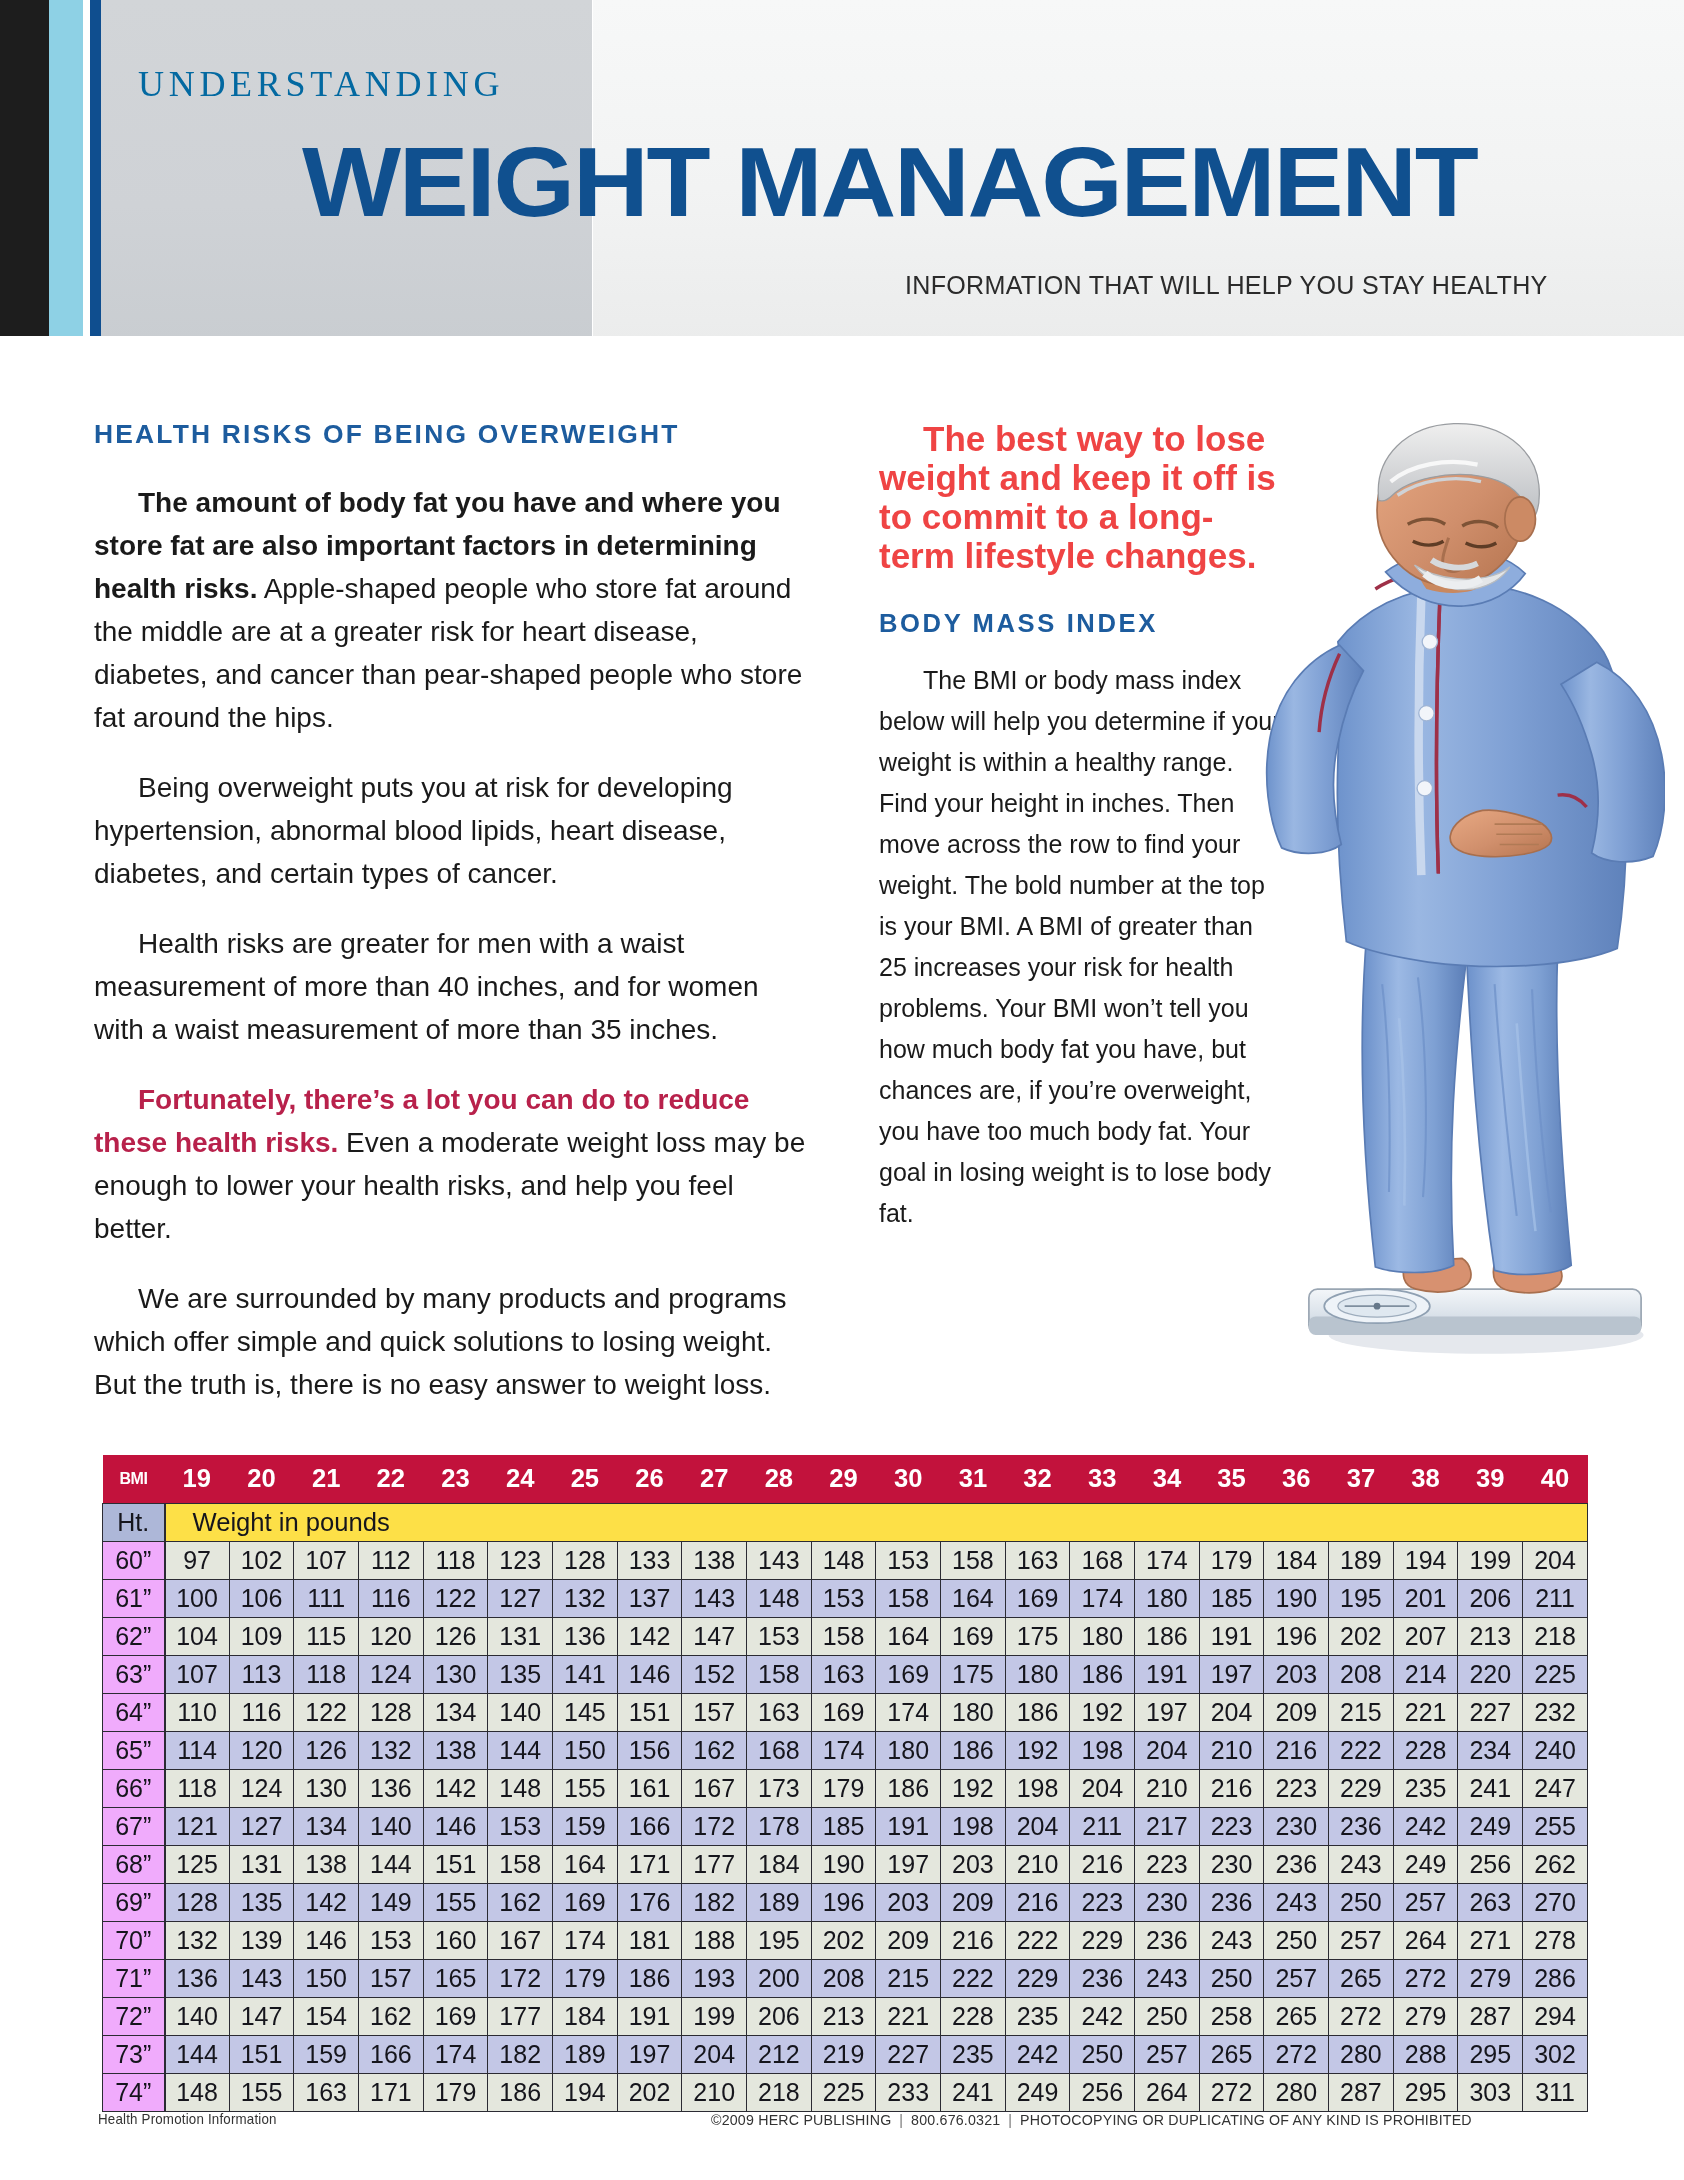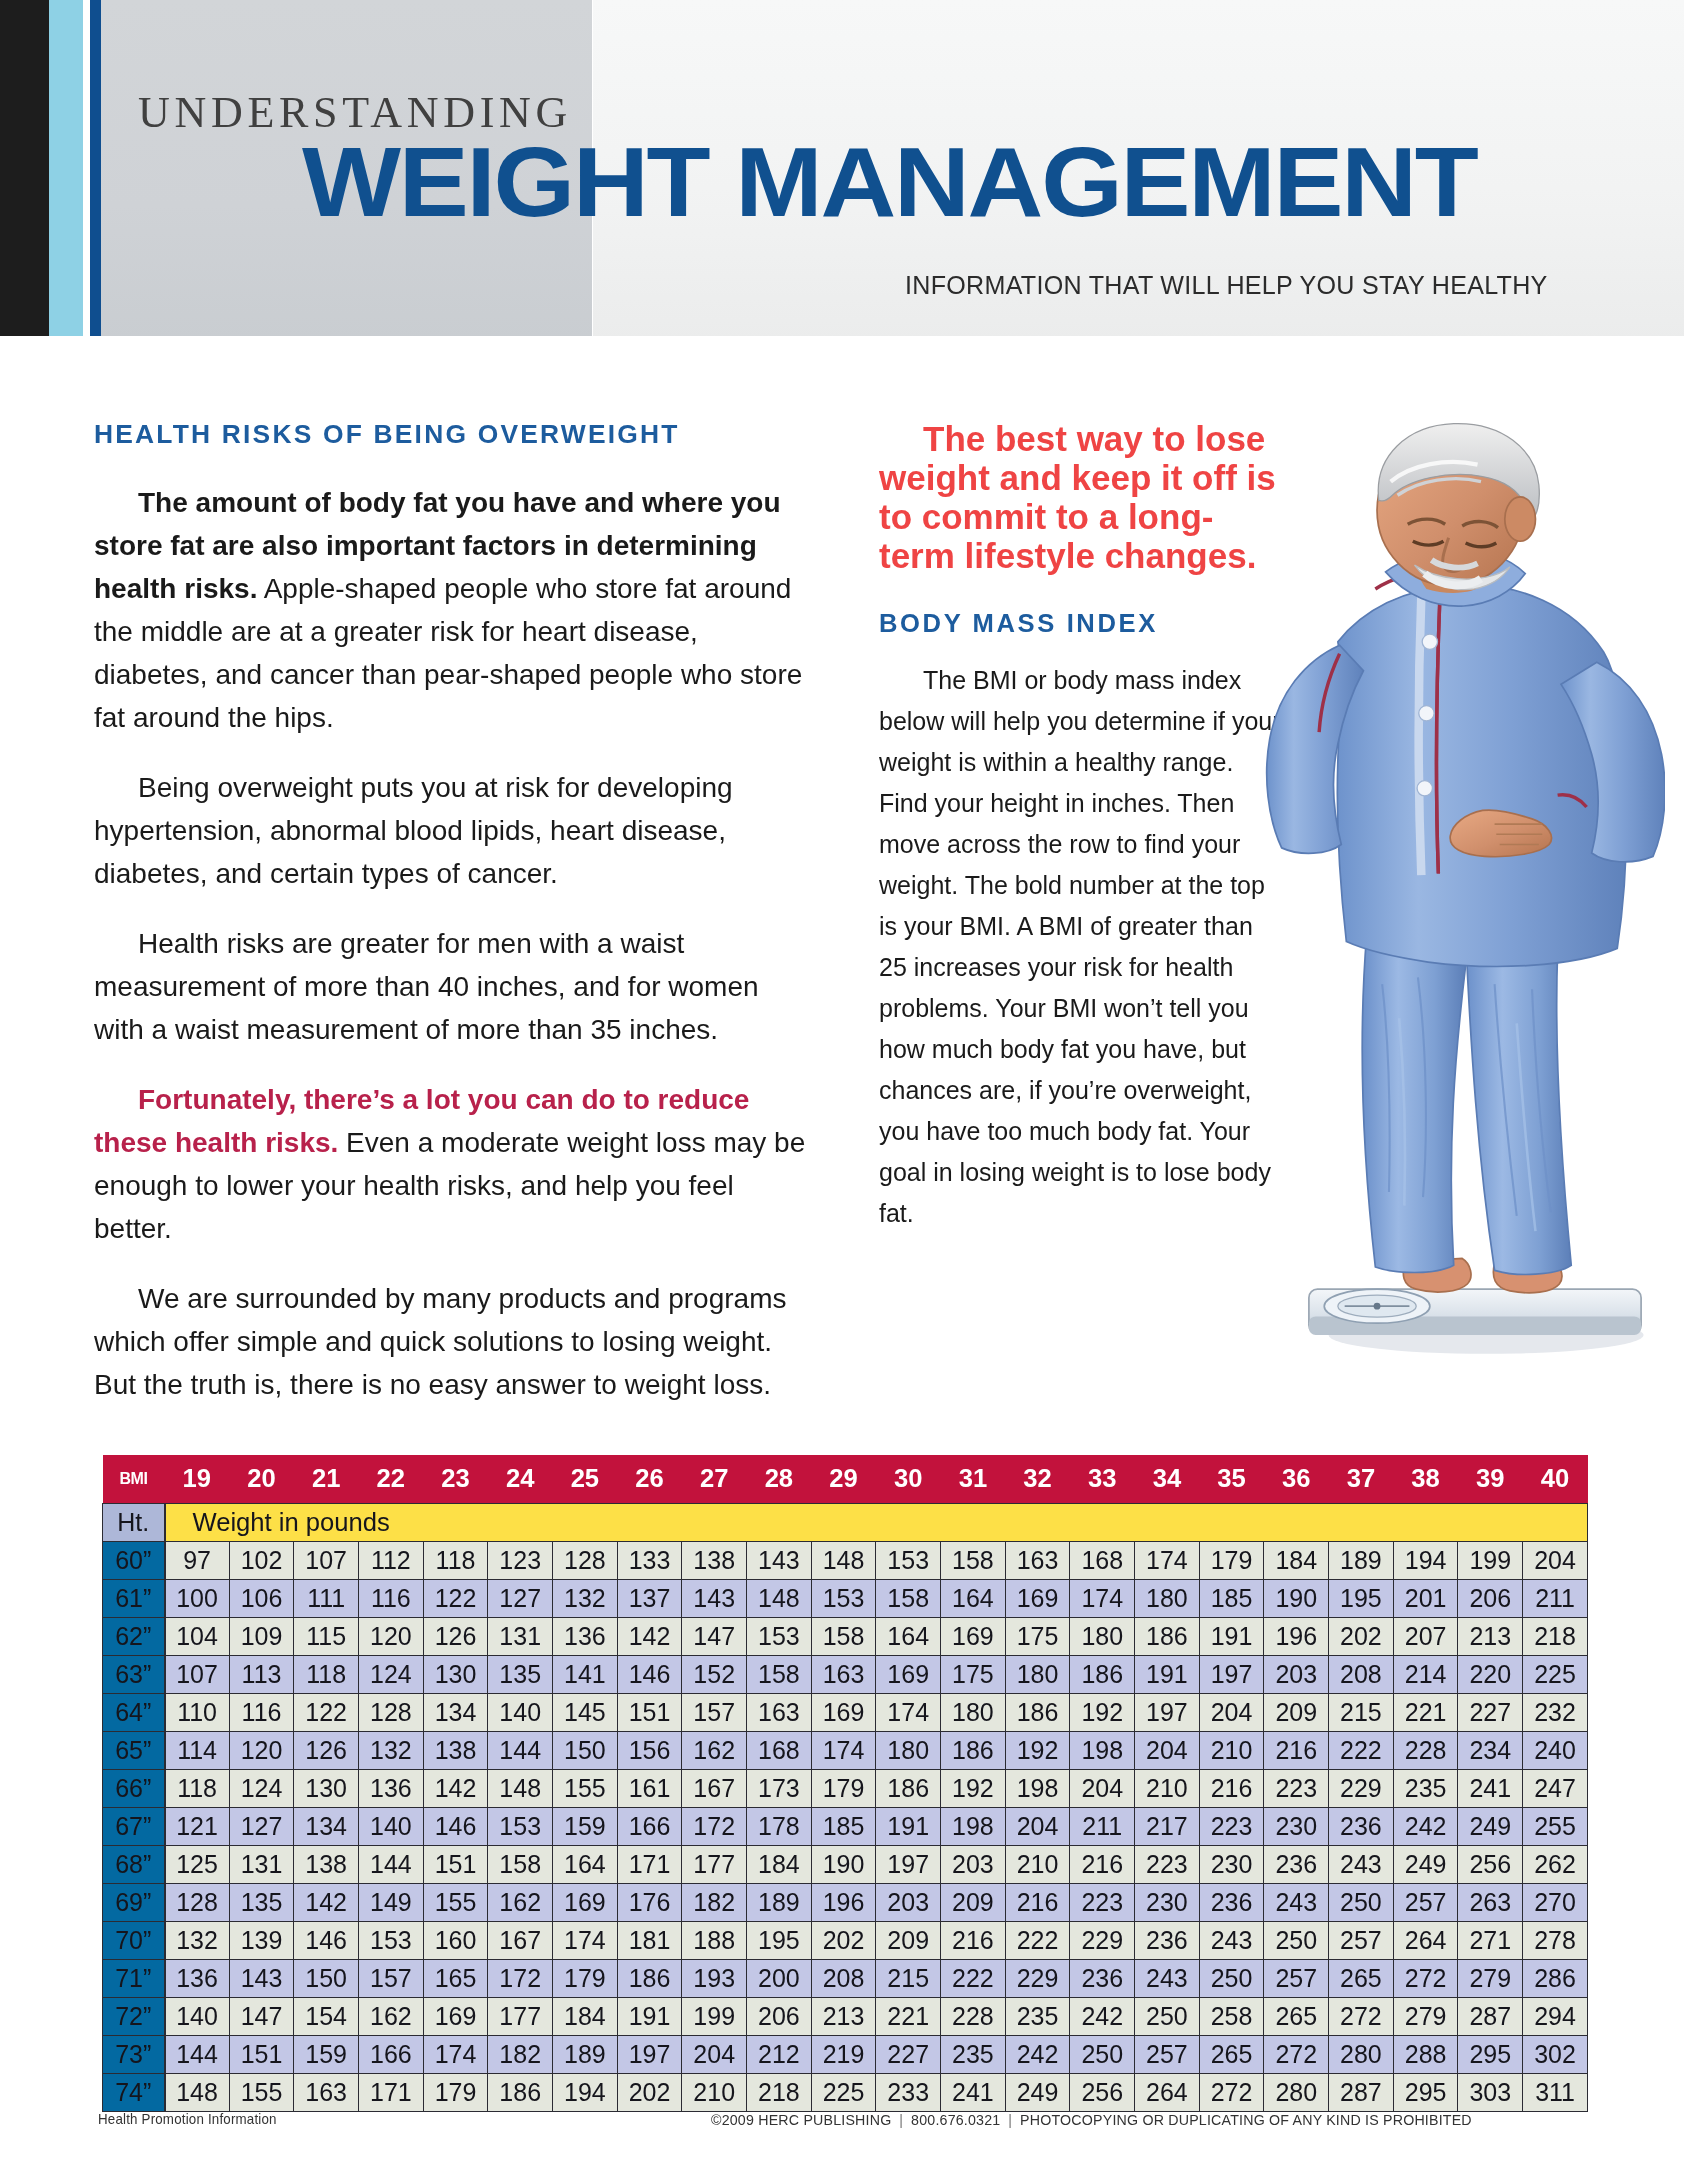--- a/index.html
+++ b/index.html
@@ -65,25 +65,25 @@
   }
   .masthead-base {
     position: absolute;
     left: 0; top: 336px;
     width: 1685px; height: 6.8px;
     background: #ffffff;
   }
 
   .kicker {
     position: absolute;
-    left: 138px; top: 91px;
+    left: 138px; top: 66px;
     font-family: "Liberation Serif", serif;
-    font-size: 44px;
+    font-size: 36px;
     letter-spacing: 4.7px;
-    color: #404040;
+    color: #0369a1;
     line-height: 1;
     white-space: nowrap;
   }
   .masthead-title {
     position: absolute;
     left: 302px; top: 132px;
     font-family: "Liberation Sans", sans-serif;
     font-weight: 700;
     font-size: 99px;
     letter-spacing: -2.1px;
@@ -198,21 +198,21 @@
 
   table.bmi td {
     border: 1.7px solid #2b2b33;
     text-align: center;
     font-size: 25px;
     color: #15151c;
     height: 38px;
     padding: 0 1.7px;
   }
   table.bmi td.ht {
-    background: #0369a1;
+    background: #f0abfc;
     font-size: 25px;
     color: #15151c;
     border-right: 2.6px solid #2b2b33;
   }
   table.bmi tr.row-a td.val { background: #e4e7dd; }
   table.bmi tr.row-b td.val { background: #c3c7e6; }
 
   table.bmi tr.subhead td.ht {
     background: #adb7d8;
     margin-left: 32px;

